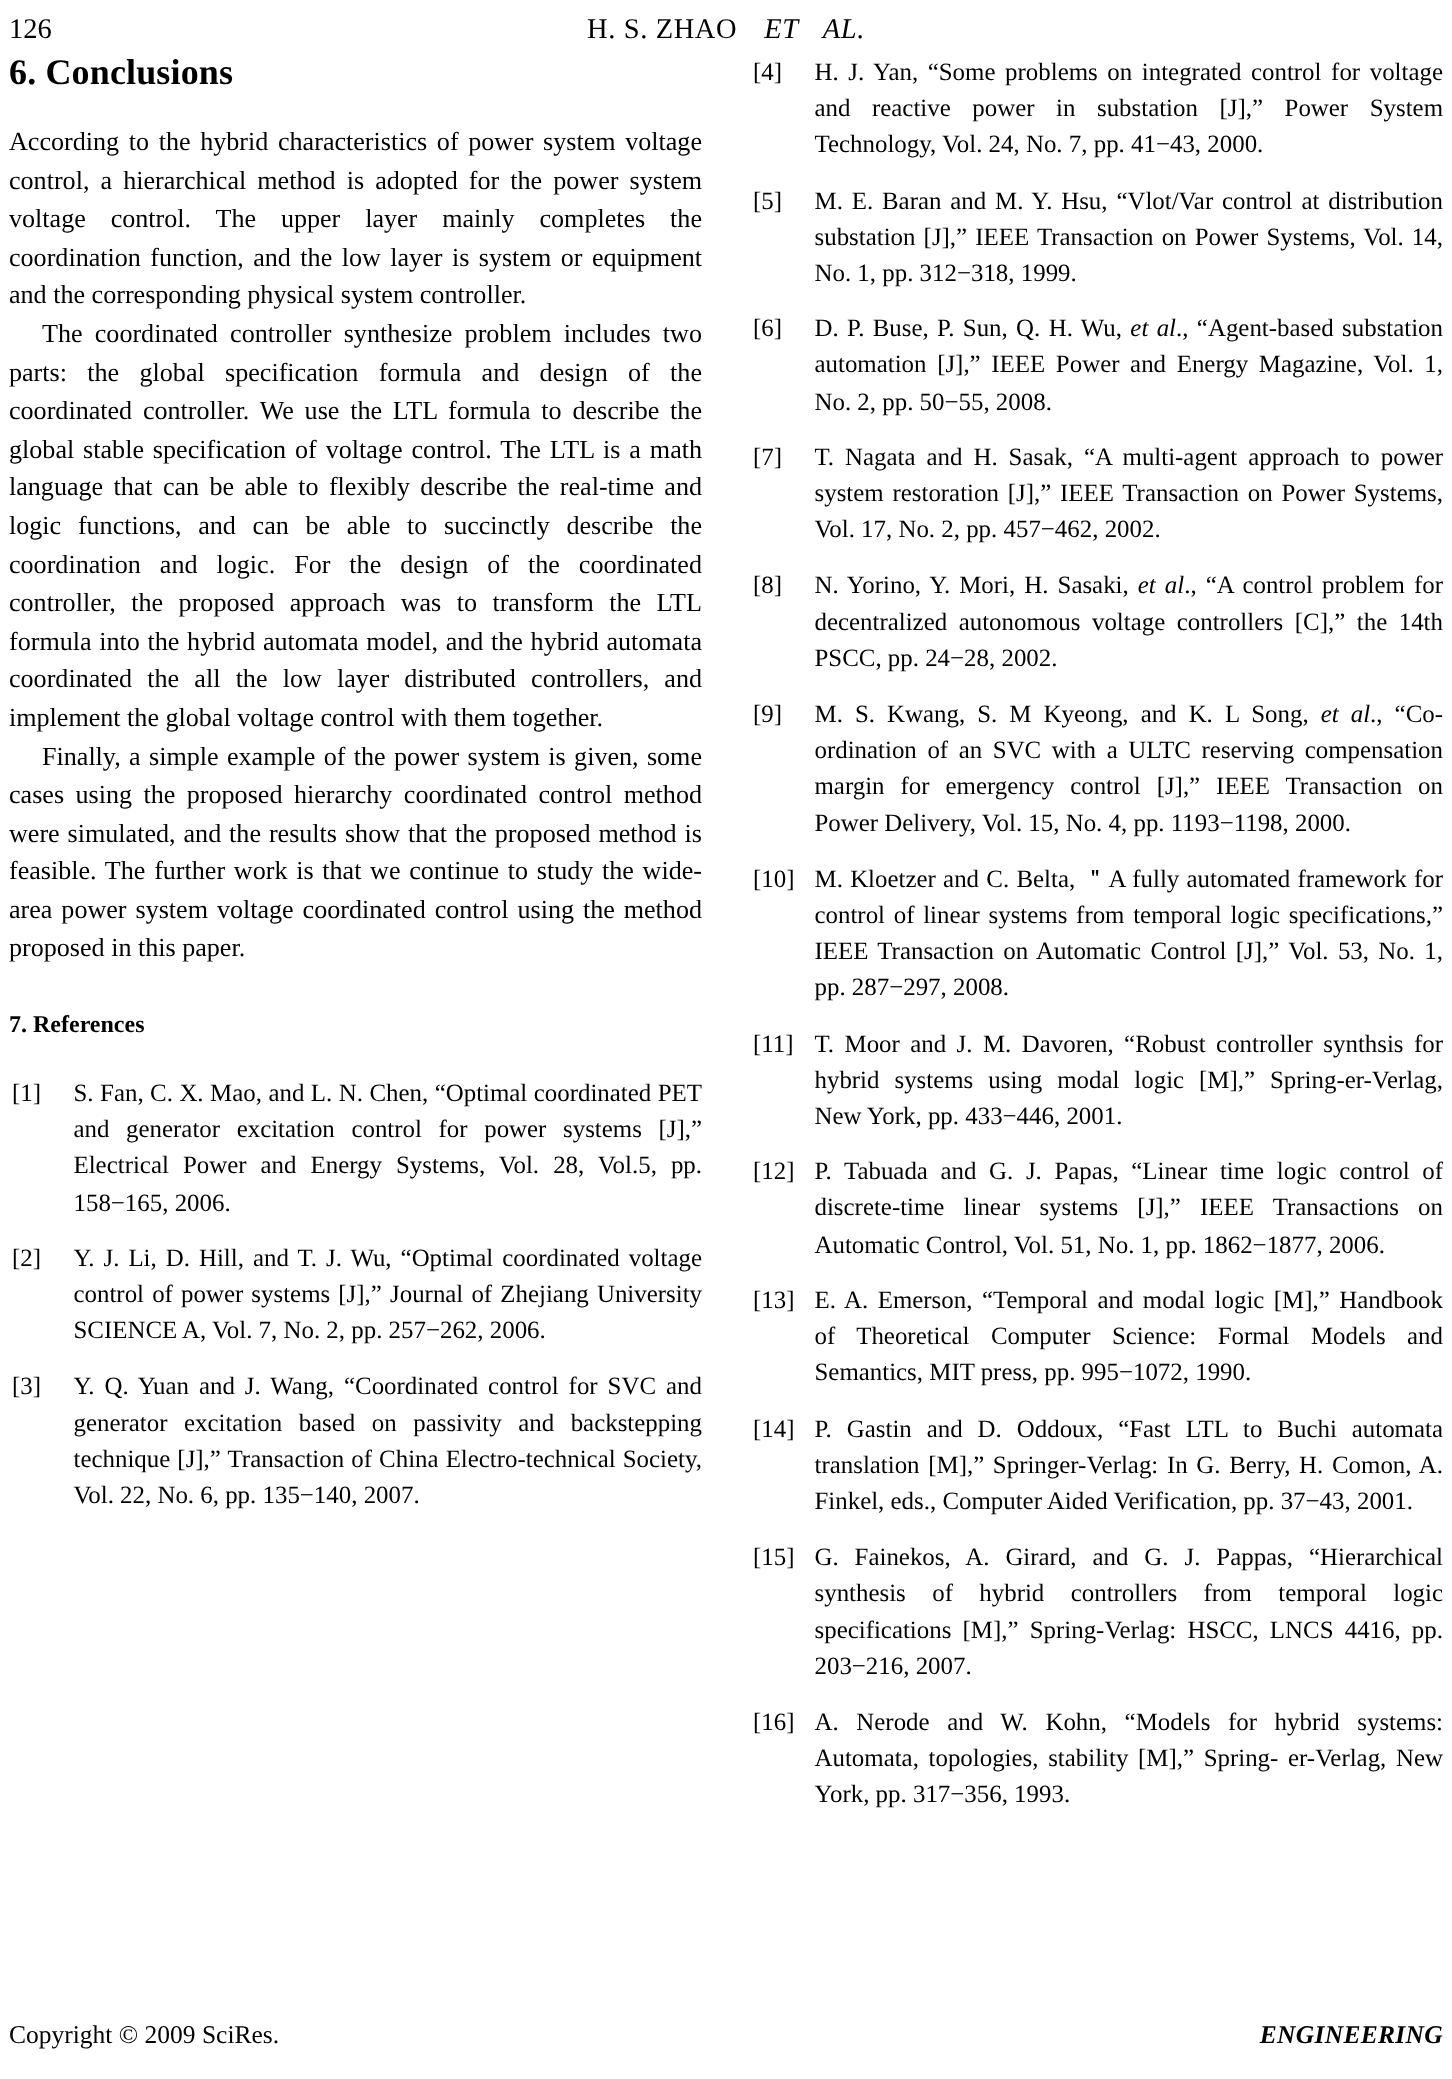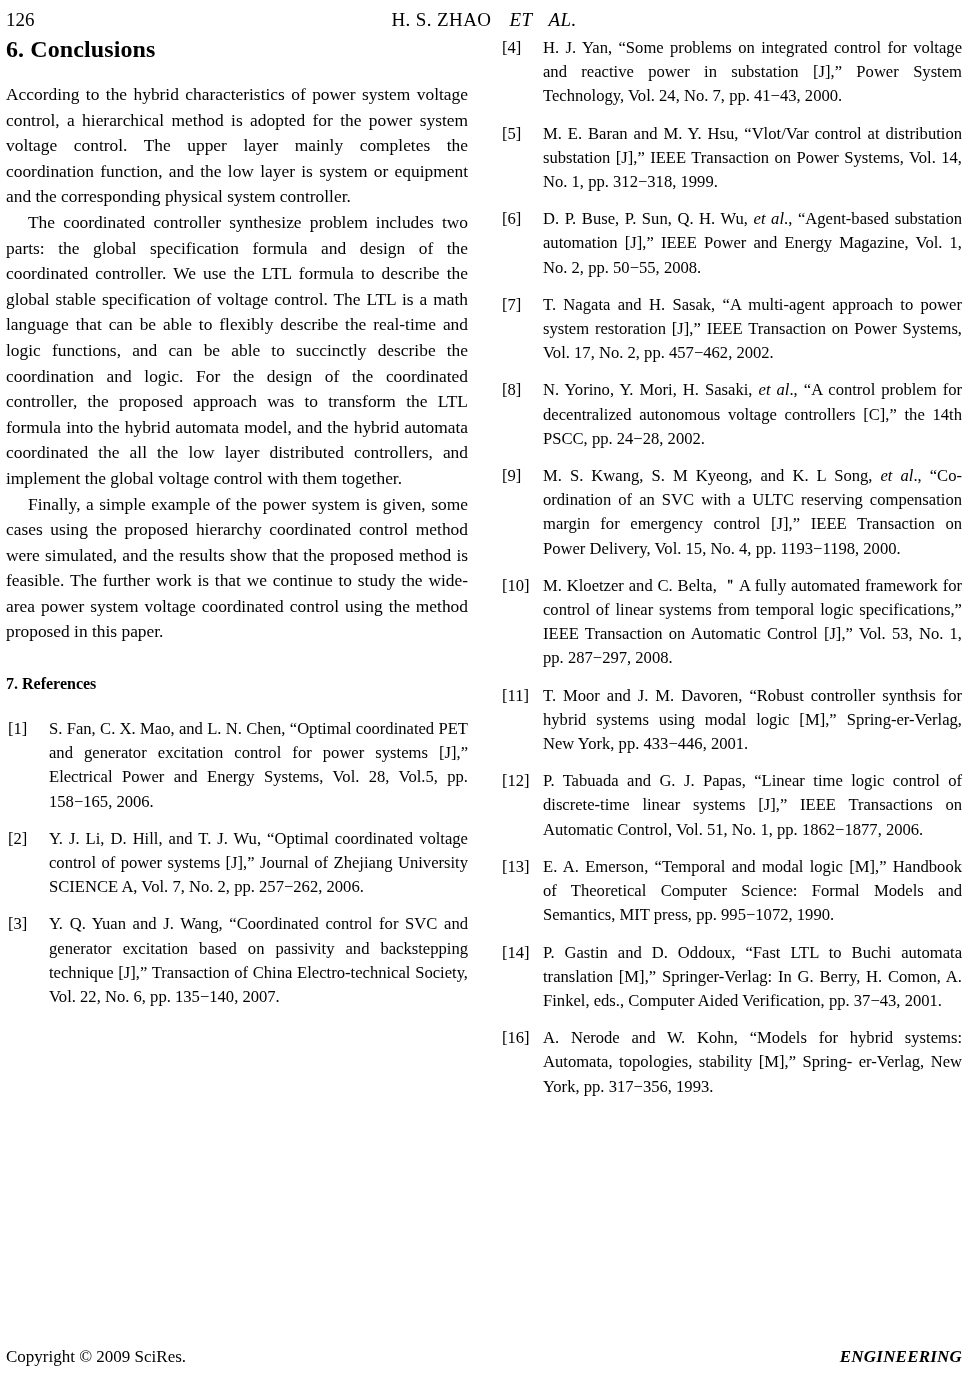--- a/index.html
+++ b/index.html
@@ -233,20 +233,24 @@
       <li class="ref-item">
         <span class="ref-num">[13]</span>
         <span class="ref-text">E. A. Emerson, “Temporal and modal logic [M],” Handbook of Theoretical Computer Science: Formal Models and Semantics, MIT press, pp. 995−1072, 1990.</span>
       </li>
 
       <li class="ref-item">
         <span class="ref-num">[14]</span>
         <span class="ref-text">P. Gastin and D. Oddoux, “Fast LTL to Buchi automata translation [M],” Springer-Verlag: In G. Berry, H. Comon, A. Finkel, eds., Computer Aided Verification, pp. 37−43, 2001.</span>
       </li>
 
+      <li class="ref-item">
+        <span class="ref-num">[15]</span>
+        <span class="ref-text">G. Fainekos, A. Girard, and G. J. Pappas, “Hierarchical synthesis of hybrid controllers from temporal logic specifications [M],” Spring-Verlag: HSCC, LNCS 4416, pp. 203−216, 2007.</span>
+      </li>
 
       <li class="ref-item">
         <span class="ref-num">[16]</span>
         <span class="ref-text">A. Nerode and W. Kohn, “Models for hybrid systems: Automata, topologies, stability [M],” Spring- er-Verlag, New York, pp. 317−356, 1993.</span>
       </li>
 
     </ul>
   </div>
 
   <div class="footer">

